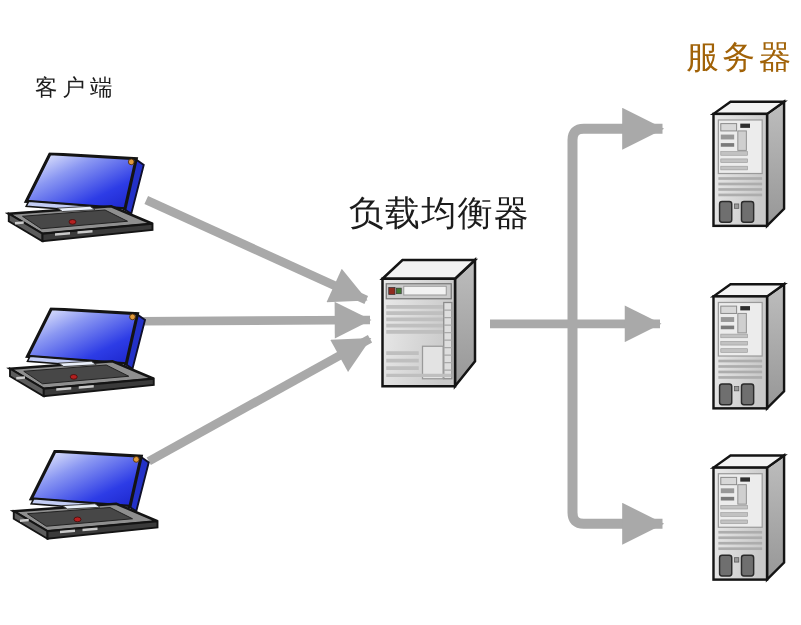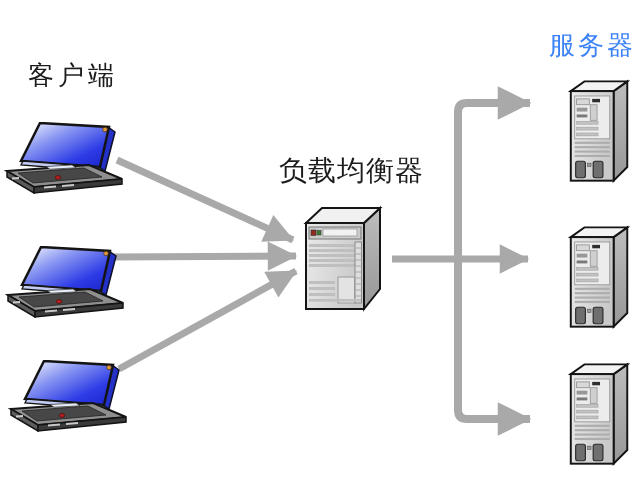--- a/index.html
+++ b/index.html
@@ -12,23 +12,23 @@
   }
   .layer{position:absolute;left:0;top:0;}
   .arrows{z-index:1;}
   .node{position:absolute;z-index:2;}
   .lbl{
     position:absolute;z-index:3;
     color:#1c1c1c;
     white-space:nowrap;
     font-weight:500;
   }
-  .lbl-clients{left:28px;top:58px;font-size:26px;letter-spacing:4px;font-family:Liberation Serif, serif;}
+  .lbl-clients{left:28px;top:58px;font-size:18px;letter-spacing:4px;font-family:Liberation Serif, serif;}
   .lbl-lb{left:279px;top:152px;font-size:28px;letter-spacing:1px;}
-  .lbl-servers{left:549px;top:28px;font-size:26px;letter-spacing:3px;color:#3b82f6;}
+  .lbl-servers{left:549px;top:28px;font-size:26px;letter-spacing:3px;color:#a16207;}
 </style>
 </head>
 <body>
 
 <div class="stage">
 
   <svg width="0" height="0" style="position:absolute" aria-hidden="true">
     <defs>
       <linearGradient id="gScreen" x1="0" y1="0" x2="1" y2="1">
         <stop offset="0" stop-color="#fbfdff"></stop>

